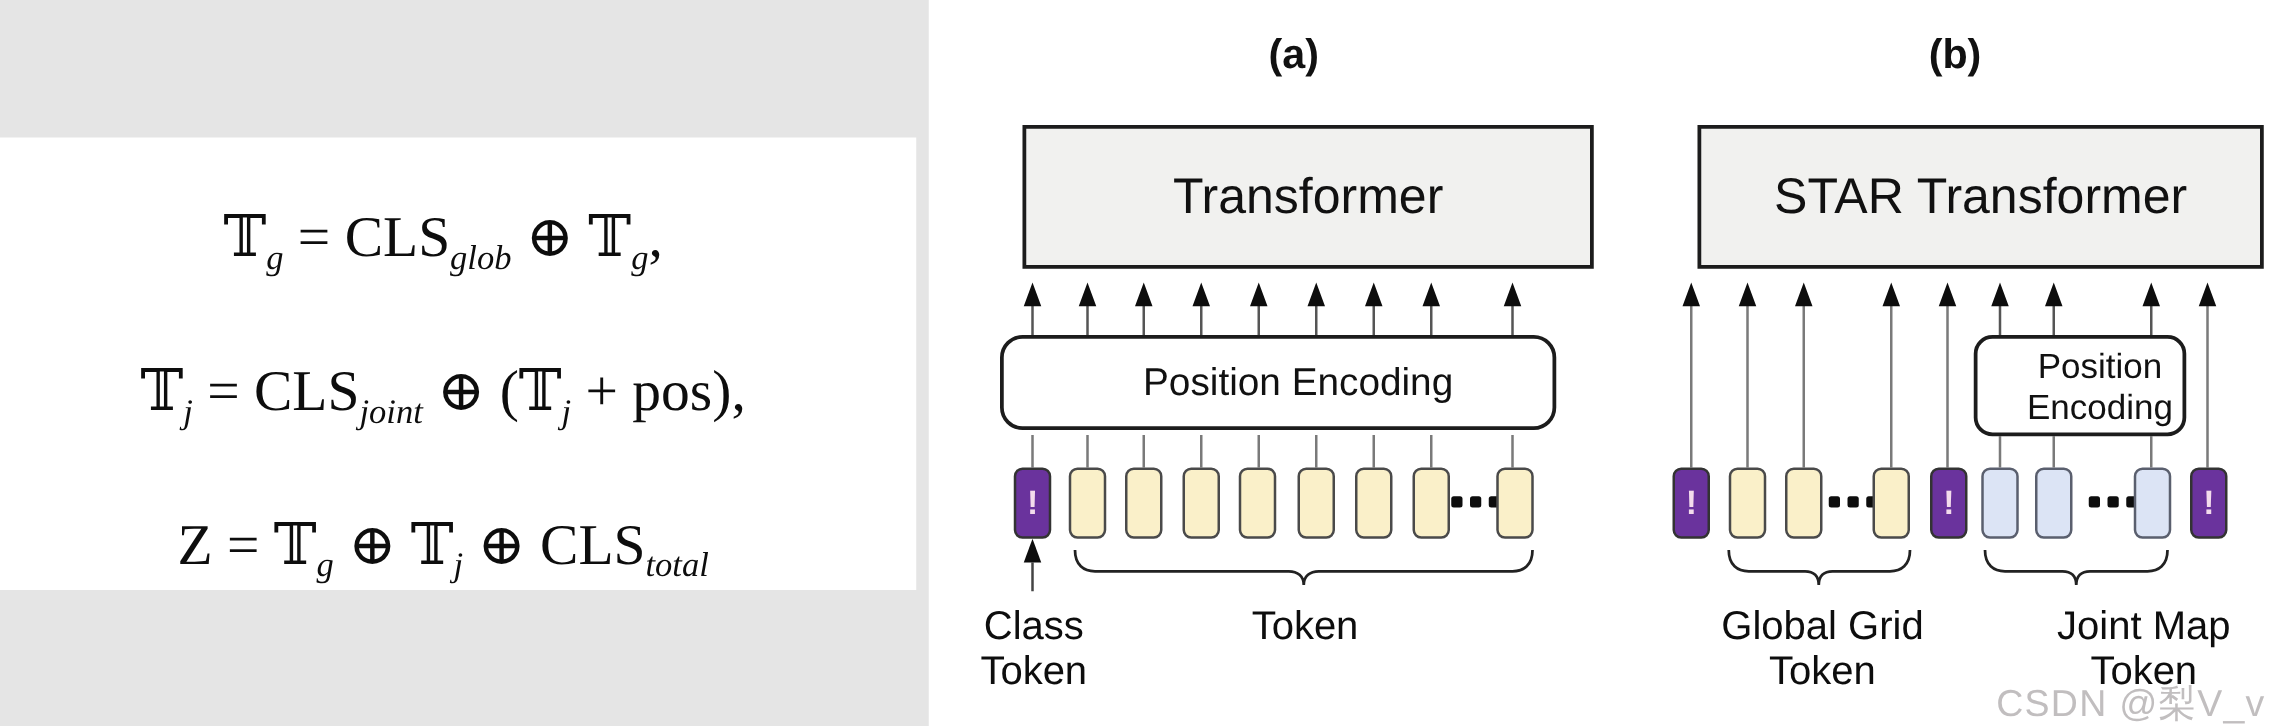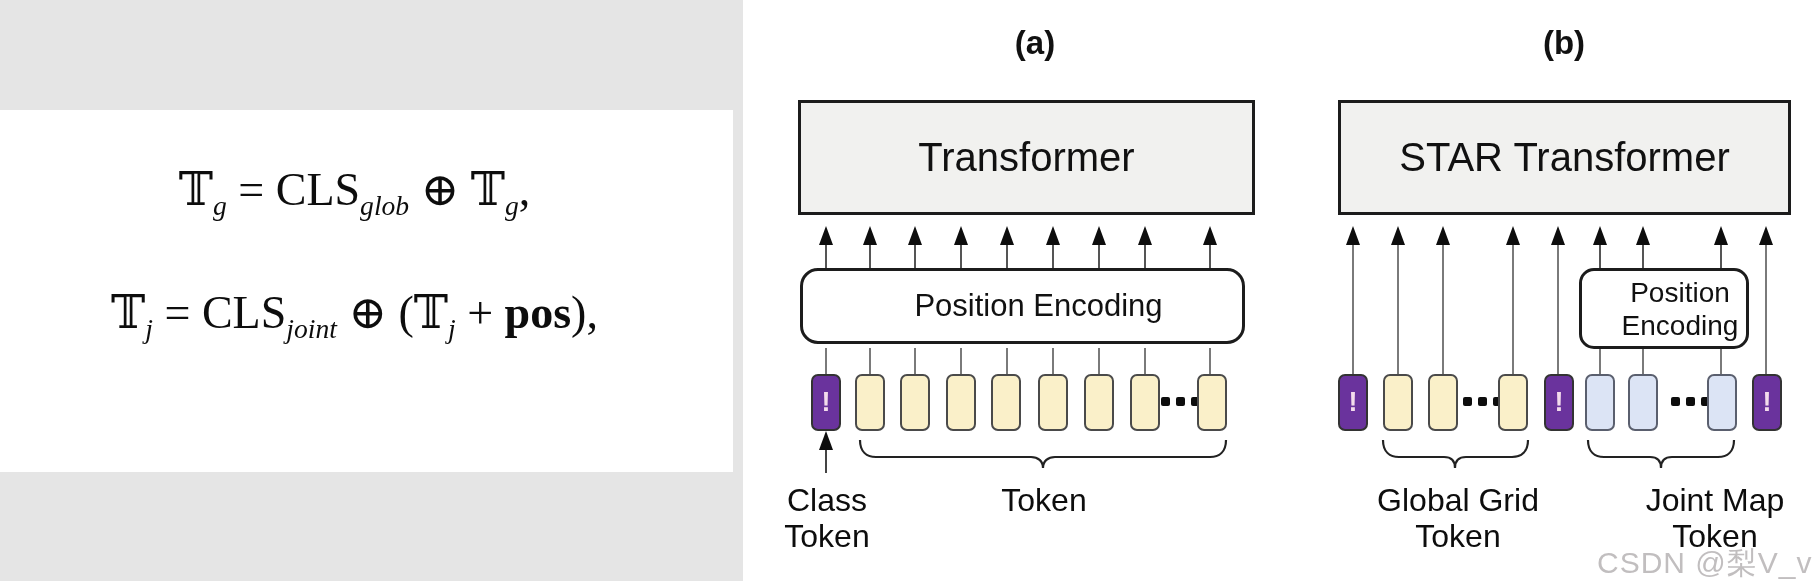--- a/index.html
+++ b/index.html
@@ -7,26 +7,26 @@
           font-family:"Liberation Sans","DejaVu Sans",sans-serif;color:#111;}
 
   
   .black-block{position:absolute;left:0;top:0;width:743px;height:581px;background:#e5e5e5;}
   .eq-panel{position:absolute;left:0;top:110px;width:733px;height:362px;background:#fff;}
   .eq-line{position:absolute;left:0;width:709px;text-align:center;white-space:pre;
            font-family:"Liberation Serif","DejaVu Serif","DejaVu Sans",serif;
            font-size:46px;color:#0d0d0d;}
   .eq-line span{white-space:pre;}
   .eq-line sub{font-size:0.6em;font-style:italic;line-height:0;}
-  .bf{font-weight:bold;}
+  .bf{font-weight:normal;}
   #eq1{top:52px;} #eq2{top:175px;} #eq3{top:298px;}
 
   
   .big-box{position:absolute;top:100px;height:115px;background:#f1f1ef;border:3px solid #1c1c1c;
-           display:flex;align-items:center;justify-content:center;font-size:40px;box-sizing:border-box;}
+           display:flex;align-items:center;justify-content:center;font-size:40px;box-sizing:border-box;margin-left:20px;}
   .pe-box{position:absolute;background:#fff;border:3px solid #1c1c1c;box-sizing:border-box;
           display:flex;flex-direction:column;align-items:center;justify-content:center;text-align:center;padding-left:32px;}
   .caption{position:absolute;top:24px;transform:translateX(-50%);font-size:33px;font-weight:bold;}
   .token{position:absolute;top:374px;width:30px;height:57px;box-sizing:border-box;
          border:2.5px solid #4a4a4a;border-radius:7px;}
   .token.grid{background:#faf0c9;}
   .token.joint{background:#dce4f5;border-color:#5a5f6e;}
   .token.cls{background:#6a339d;border-color:#333;display:flex;align-items:center;justify-content:center;
              color:#f3dcec;font-weight:bold;font-size:27px;}
   .dots{position:absolute;top:392px;height:18px;display:flex;align-items:center;gap:6px;}
@@ -41,20 +41,21 @@
 </style>
 </head>
 <body>
 
 <div id="canvas">
 
   <div class="black-block">
     <div class="eq-panel">
       <div class="eq-line" id="eq1"><span>𝕋</span><sub>g</sub><span> = CLS</span><sub>glob</sub><span> ⊕ 𝕋</span><sub>g</sub><span>,</span></div>
       <div class="eq-line" id="eq2"><span>𝕋</span><sub>j</sub><span> = CLS</span><sub>joint</sub><span> ⊕ (𝕋</span><sub>j</sub><span> + </span><span class="bf">pos</span><span>),</span></div>
+      <div class="eq-line" id="eq3"><span class="bf">Z</span><span> = 𝕋</span><sub>g</sub><span> ⊕ 𝕋</span><sub>j</sub><span> ⊕ CLS</span><sub>total</sub></div>
     </div>
   </div>
 
   <svg class="svg-layer" width="1820" height="581">
 
     <g stroke="#7a7a7a" stroke-width="2">
       <path d="M826 348V374M870 348V374M915 348V374M961 348V374M1007 348V374M1053 348V374M1099 348V374M1145 348V374M1210 348V374"></path>
     </g>
 
     <g>

